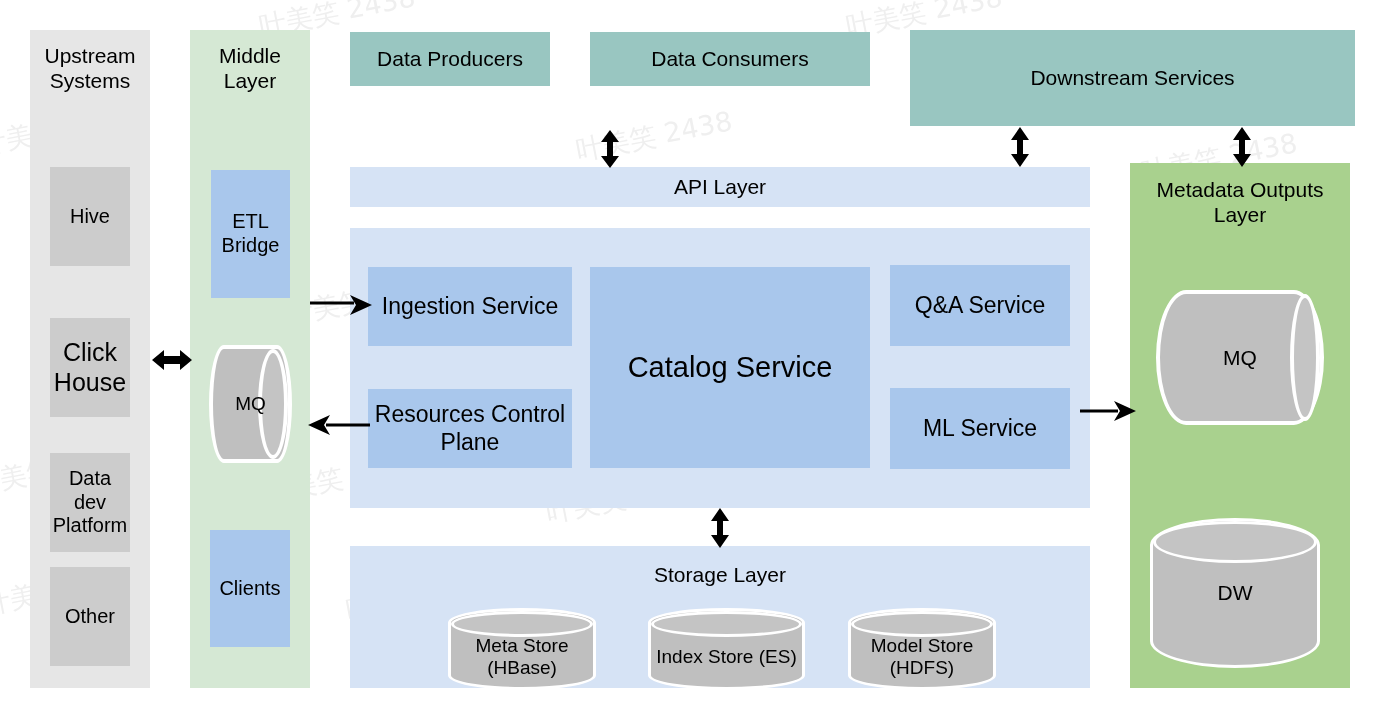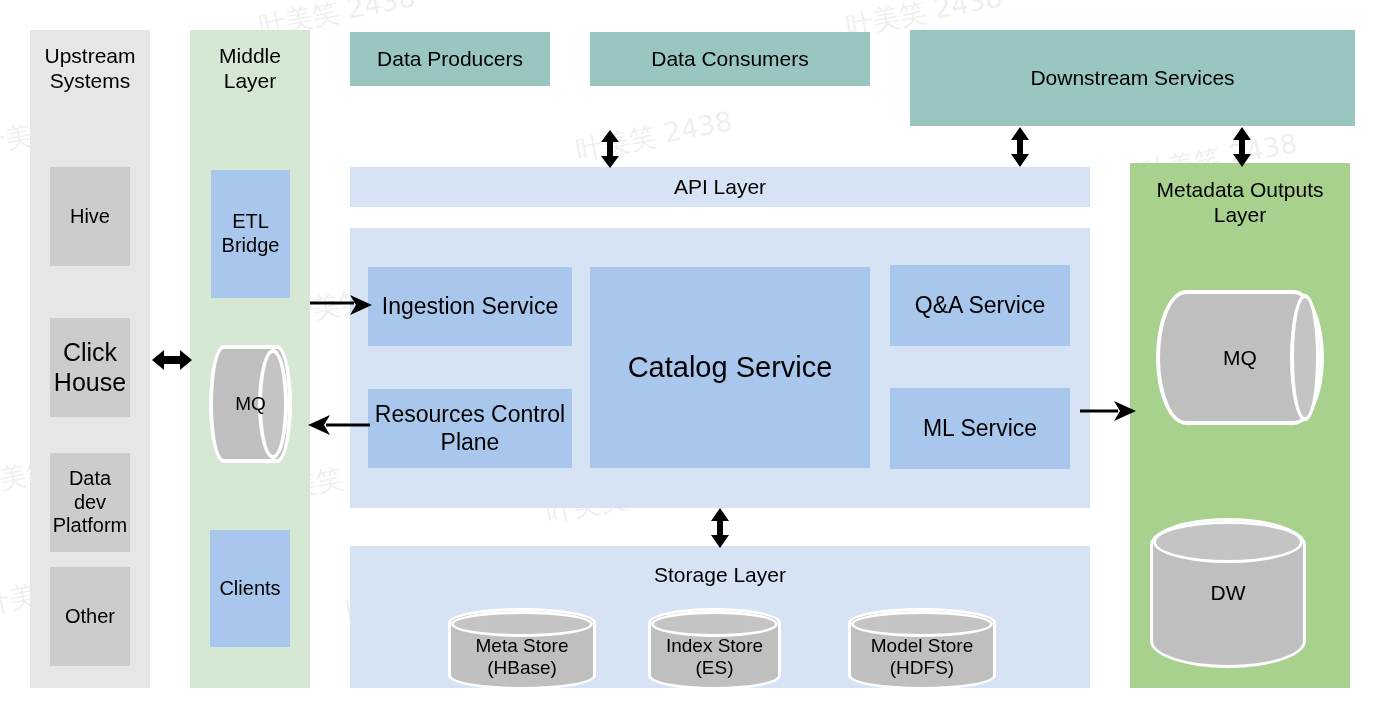--- a/index.html
+++ b/index.html
@@ -219,21 +219,21 @@
   <div class="box fill-blue-lt" style="left:350px;top:546px;width:740px;height:142px;"></div>
   <div class="panel-title" style="left:350px;top:563px;width:740px;font-size:21px;">Storage Layer</div>
 
   <div class="cyl-v" style="left:448px;top:608px;width:148px;height:82px;">
     <div class="body"></div>
     <div class="top-ell"></div>
     <div class="cyl-label" style="font-size:19px;padding-top:16px;">
       <span>Meta Store (HBase)</span>
     </div>
   </div>
-  <div class="cyl-v" style="left:648px;top:608px;width:133px;height:82px;">
+  <div class="cyl-v" style="left:648px;top:608px;width:157px;height:82px;">
     <div class="body"></div>
     <div class="top-ell"></div>
     <div class="cyl-label" style="font-size:19px;padding-top:16px;">
       <span>Index Store (ES)</span>
     </div>
   </div>
   <div class="cyl-v" style="left:848px;top:608px;width:148px;height:82px;">
     <div class="body"></div>
     <div class="top-ell"></div>
     <div class="cyl-label" style="font-size:19px;padding-top:16px;">
@@ -245,21 +245,21 @@
   <div class="panel-title" style="left:1130px;top:178px;width:220px;font-size:21px;">Metadata Outputs Layer</div>
 
   <div class="cyl-h" style="left:1156px;top:290px;width:168px;height:135px;">
     <div class="body"></div>
     <div class="side-ell"></div>
     <div class="cyl-label" style="font-size:21px;">
       <span>MQ</span>
     </div>
   </div>
 
-  <div class="cyl-v" style="left:1150px;top:518px;width:156px;height:150px;">
+  <div class="cyl-v" style="left:1150px;top:518px;width:170px;height:150px;">
     <div class="body"></div>
     <div class="top-ell" style="height:42px;"></div>
     <div class="cyl-label" style="font-size:21px;">
       <span>DW</span>
     </div>
   </div>
 
   <svg class="arrow" style="left:150px;top:342px;" width="44" height="36" viewBox="0 0 44 36">
     <path d="M2 18 L14 8 L14 14 L30 14 L30 8 L42 18 L30 28 L30 22 L14 22 L14 28 Z" fill="#000000"></path>
   </svg>

